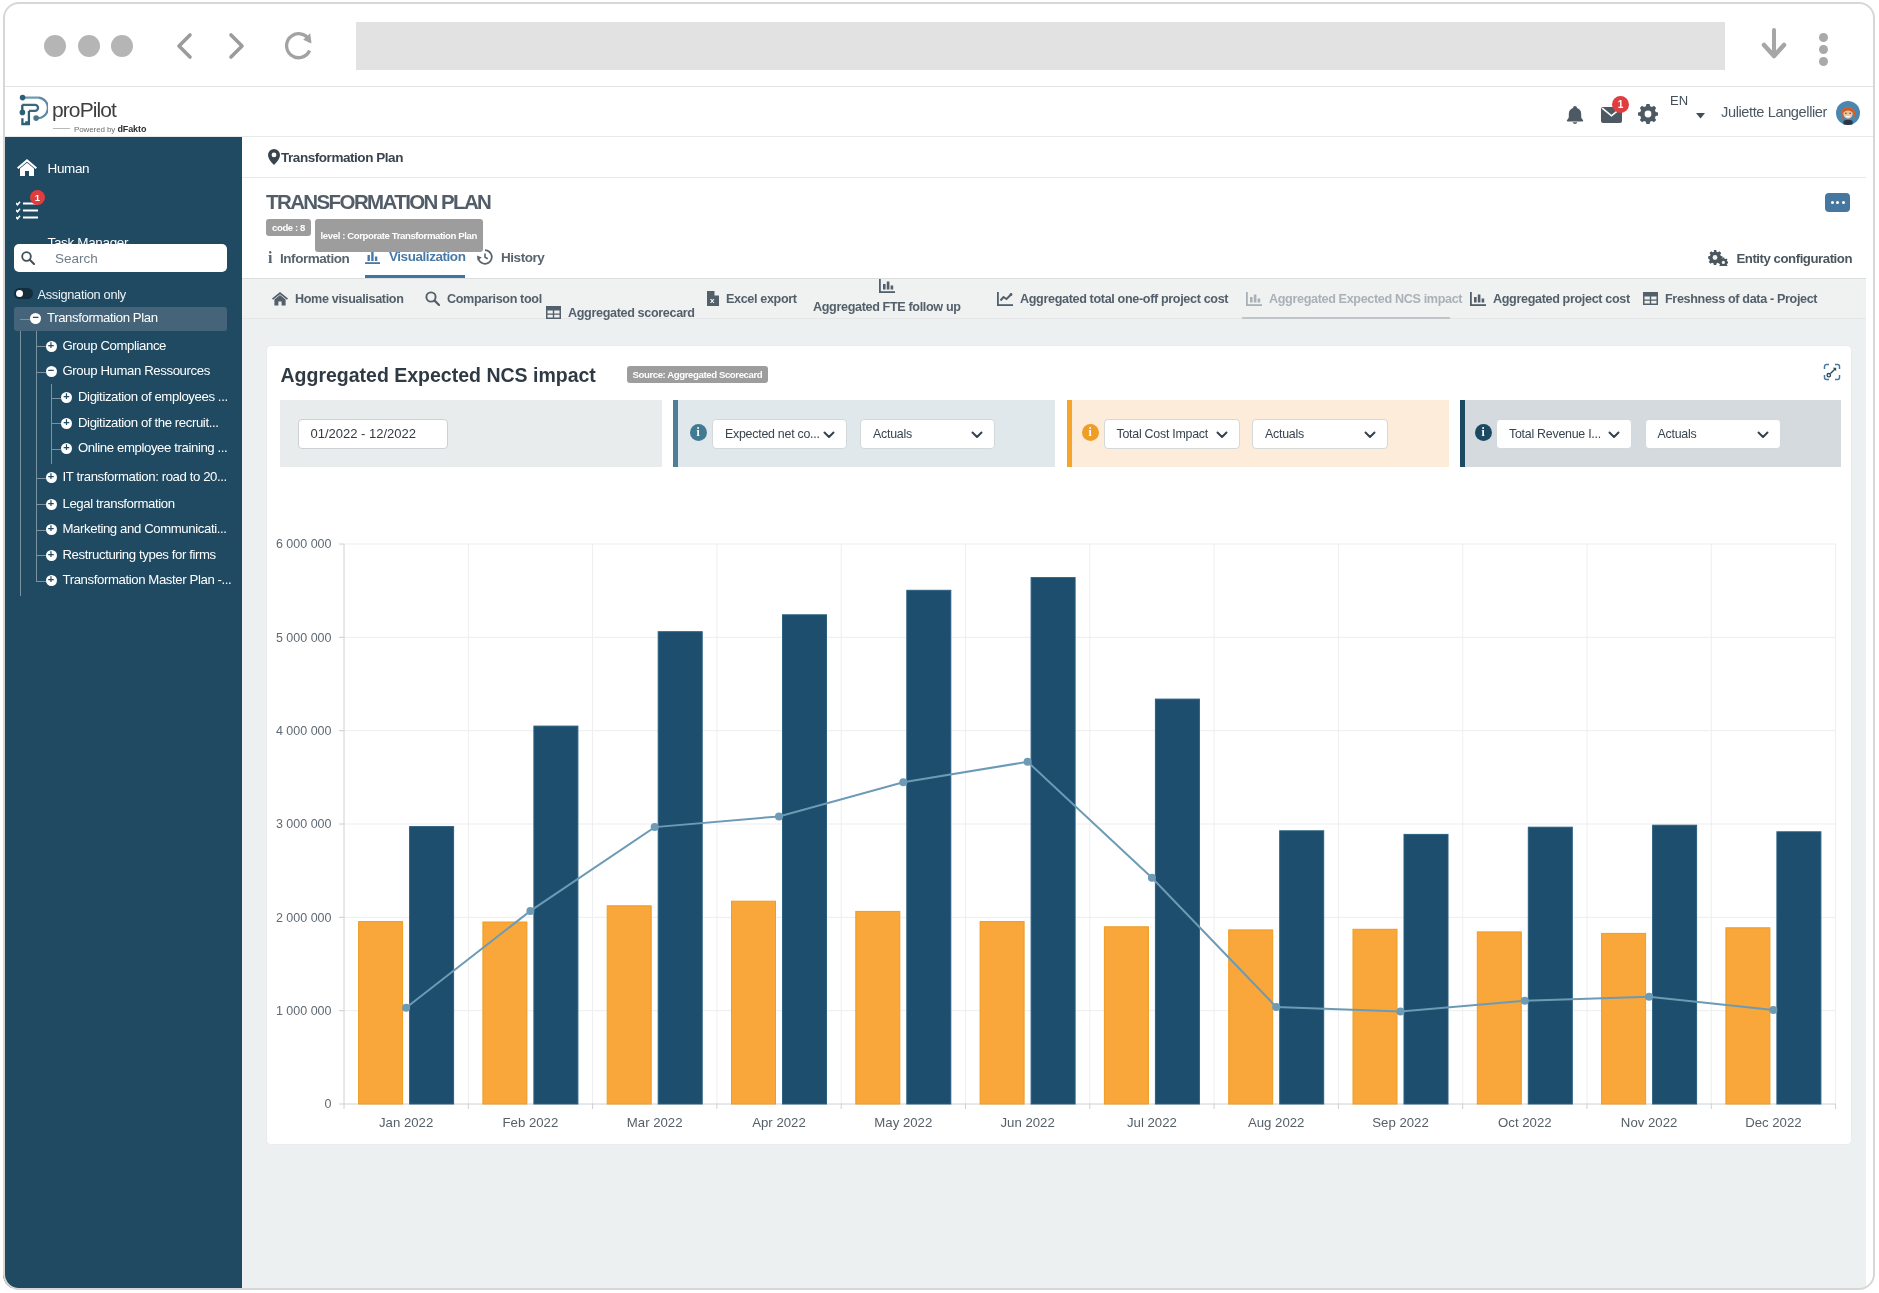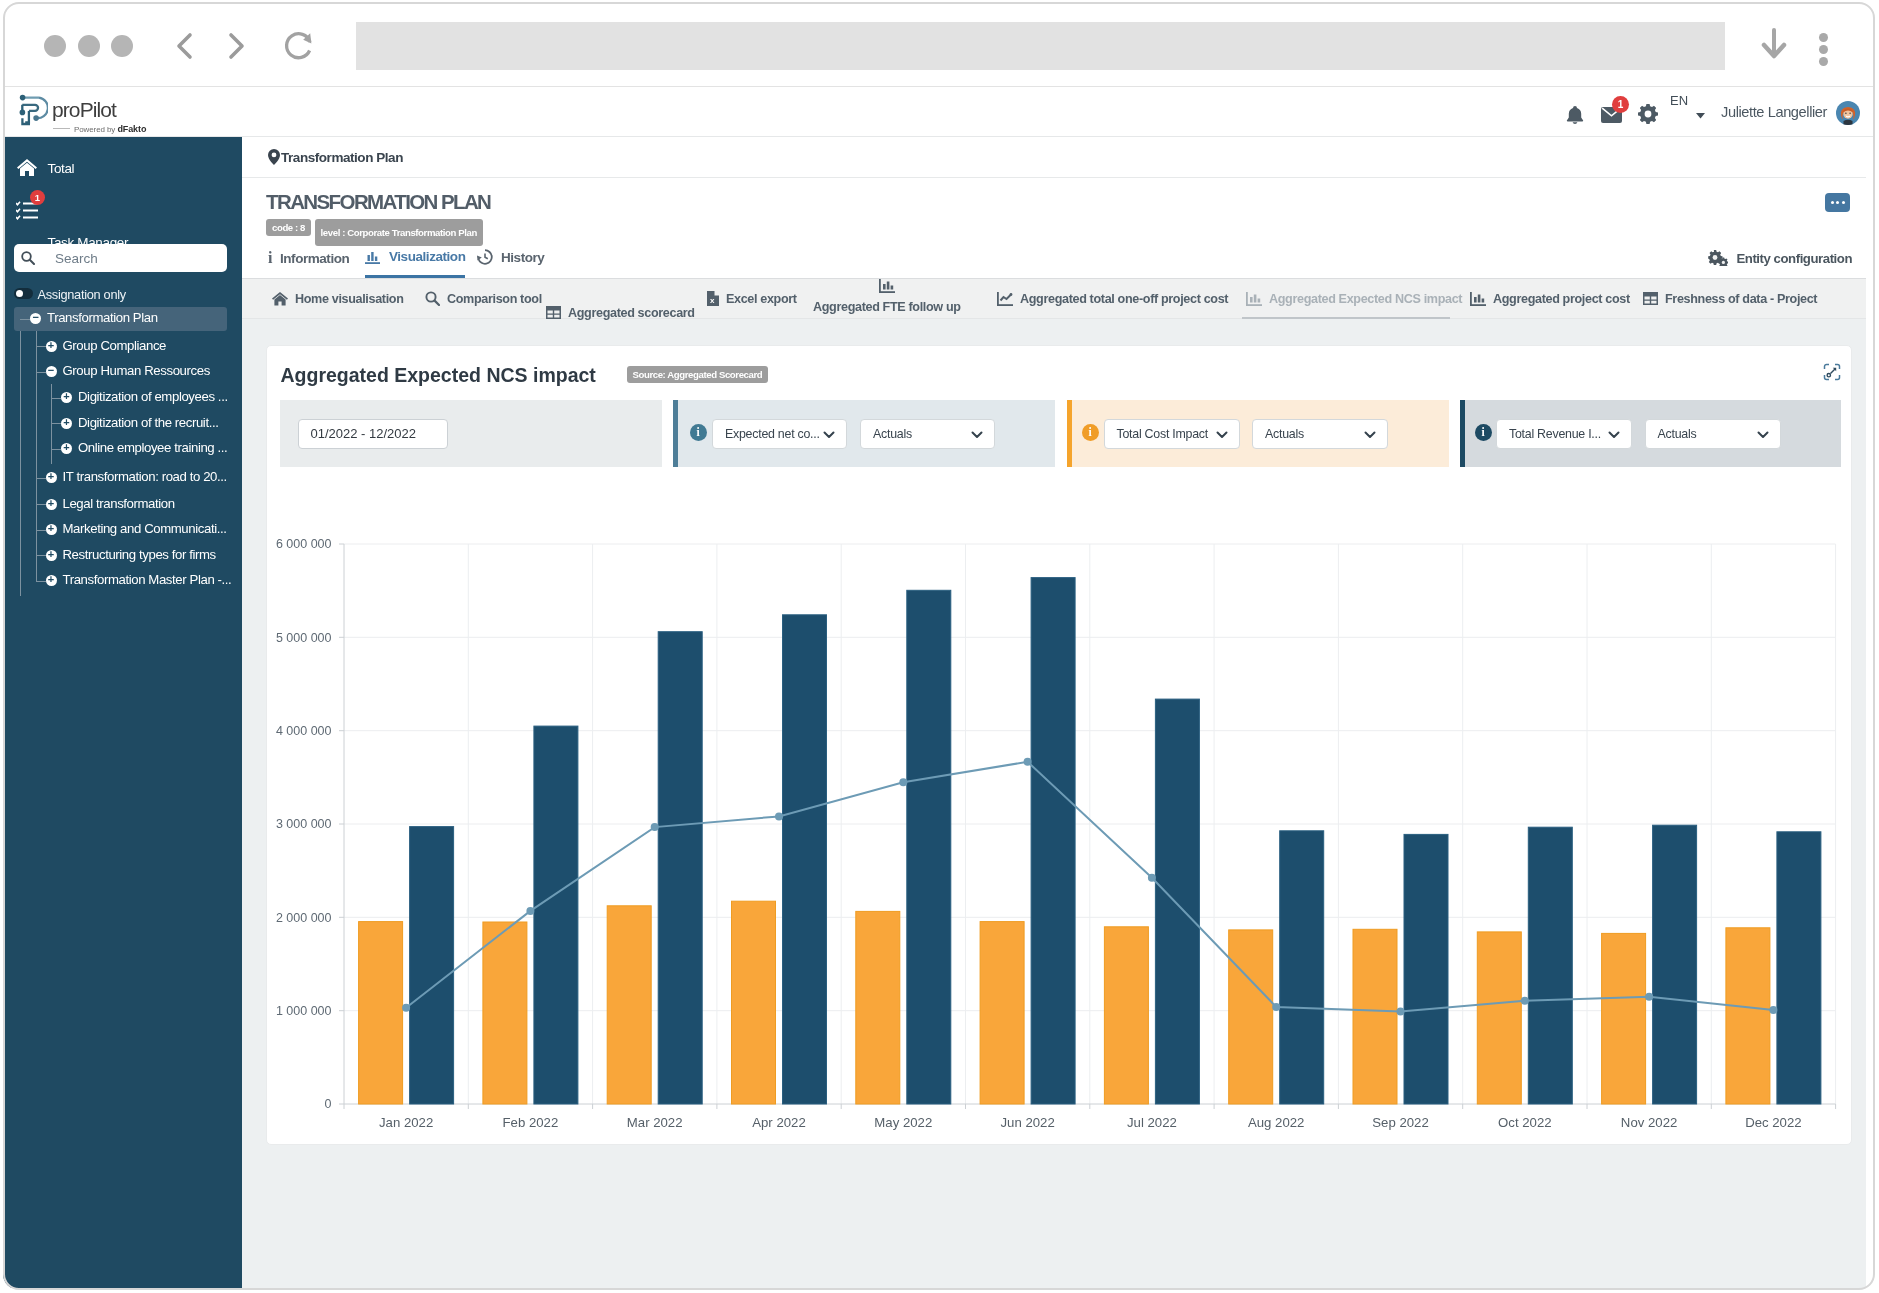--- a/index.html
+++ b/index.html
@@ -106,21 +106,21 @@
 <path clip-path="url(#avclip)" d="M7.5 20 q4.5 -2.6 9 0 l0 4.5 l-9 0z" fill="#2c3640"></path>
 <circle cx="9.9" cy="12.2" r="0.7" fill="#333"></circle>
 <circle cx="14.1" cy="12.2" r="0.7" fill="#333"></circle>
 </svg>
 </div>
 <div id="sidebar">
 <svg class="abs" style="left:17px;top:22px;" width="20" height="18" viewBox="0 0 20 18">
 <path d="M10 0 L20 8.5 18.6 10 10 2.8 1.4 10 0 8.5z" fill="#fff"></path>
 <path d="M3 9.5 L10 3.8 17 9.5 V17 h-5 v-5 h-4 v5 H3z" fill="#fff"></path>
 </svg>
-<div class="snav" style="left:47.5px;top:24px;">Total</div>
+<div class="snav" style="left:47.5px;top:24px;">Human</div>
 <svg class="abs" style="left:16px;top:64px;" width="22" height="19" viewBox="0 0 22 19">
 <g stroke="#fff" stroke-width="2" fill="none">
 <line x1="7" y1="2.5" x2="22" y2="2.5"></line>
             <line x1="7" y1="9.5" x2="22" y2="9.5"></line>
             <line x1="7" y1="16.5" x2="22" y2="16.5"></line>
 </g>
 <g stroke="#fff" stroke-width="1.6" fill="none">
 <polyline points="0,2 1.5,3.8 4,0.8"></polyline>
             <polyline points="0,9 1.5,10.8 4,7.8"></polyline>
             <polyline points="0,16 1.5,17.8 4,14.8"></polyline>
@@ -178,21 +178,21 @@
 <div id="main">
 <div id="crumbrow"></div>
 <svg class="abs" style="left:26px;top:12px;z-index:2;" width="12" height="16" viewBox="0 0 12 16">
 <path d="M6 0 a6 6 0 0 1 6 6 c0 4.5 -6 10 -6 10 s-6 -5.5 -6 -10 a6 6 0 0 1 6 -6z M6 8.3 a2.4 2.4 0 1 0 0 -4.8 a2.4 2.4 0 0 0 0 4.8z" fill="#3a444e"></path>
 </svg>
 <div class="abs" style="left:39px;top:12.5px;font-size:13.5px;font-weight:bold;letter-spacing:-0.45px;color:#3a444e;z-index:2;">Transformation Plan</div>
 <div id="titlezone"></div>
 <div class="abs" style="left:24px;top:53px;font-size:20.5px;font-weight:bold;color:#525d68;letter-spacing:-1.6px;z-index:2;">TRANSFORMATION PLAN</div>
 <div class="abs" style="left:24px;top:82px;display:flex;gap:3.5px;z-index:2;">
           <span class="badge" style="position:static;height:17px;">code : 8</span>
-          <span class="badge" style="position:static;height:27px;">level : Corporate Transformation Plan</span>
+          <span class="badge" style="position:static;height:33px;">level : Corporate Transformation Plan</span>
         </div>
 <div class="abs" style="left:1583px;top:56px;width:24.5px;height:19px;background:#4577a1;border-radius:4px;z-index:2;"></div>
 <div class="abs" style="left:1588.5px;top:64px;width:3px;height:3px;border-radius:50%;background:#fff;z-index:2;"></div>
 <div class="abs" style="left:1594.0px;top:64px;width:3px;height:3px;border-radius:50%;background:#fff;z-index:2;"></div>
 <div class="abs" style="left:1599.5px;top:64px;width:3px;height:3px;border-radius:50%;background:#fff;z-index:2;"></div>
 <div class="tab" style="left:26px;top:112px;z-index:2;">
           <span style="font-family:'Liberation Serif',serif;font-weight:bold;font-size:16px;">i</span>
           <span>Information</span>
         </div>
 <div class="tab" style="left:123px;top:112px;color:#4879a6;z-index:2;">

